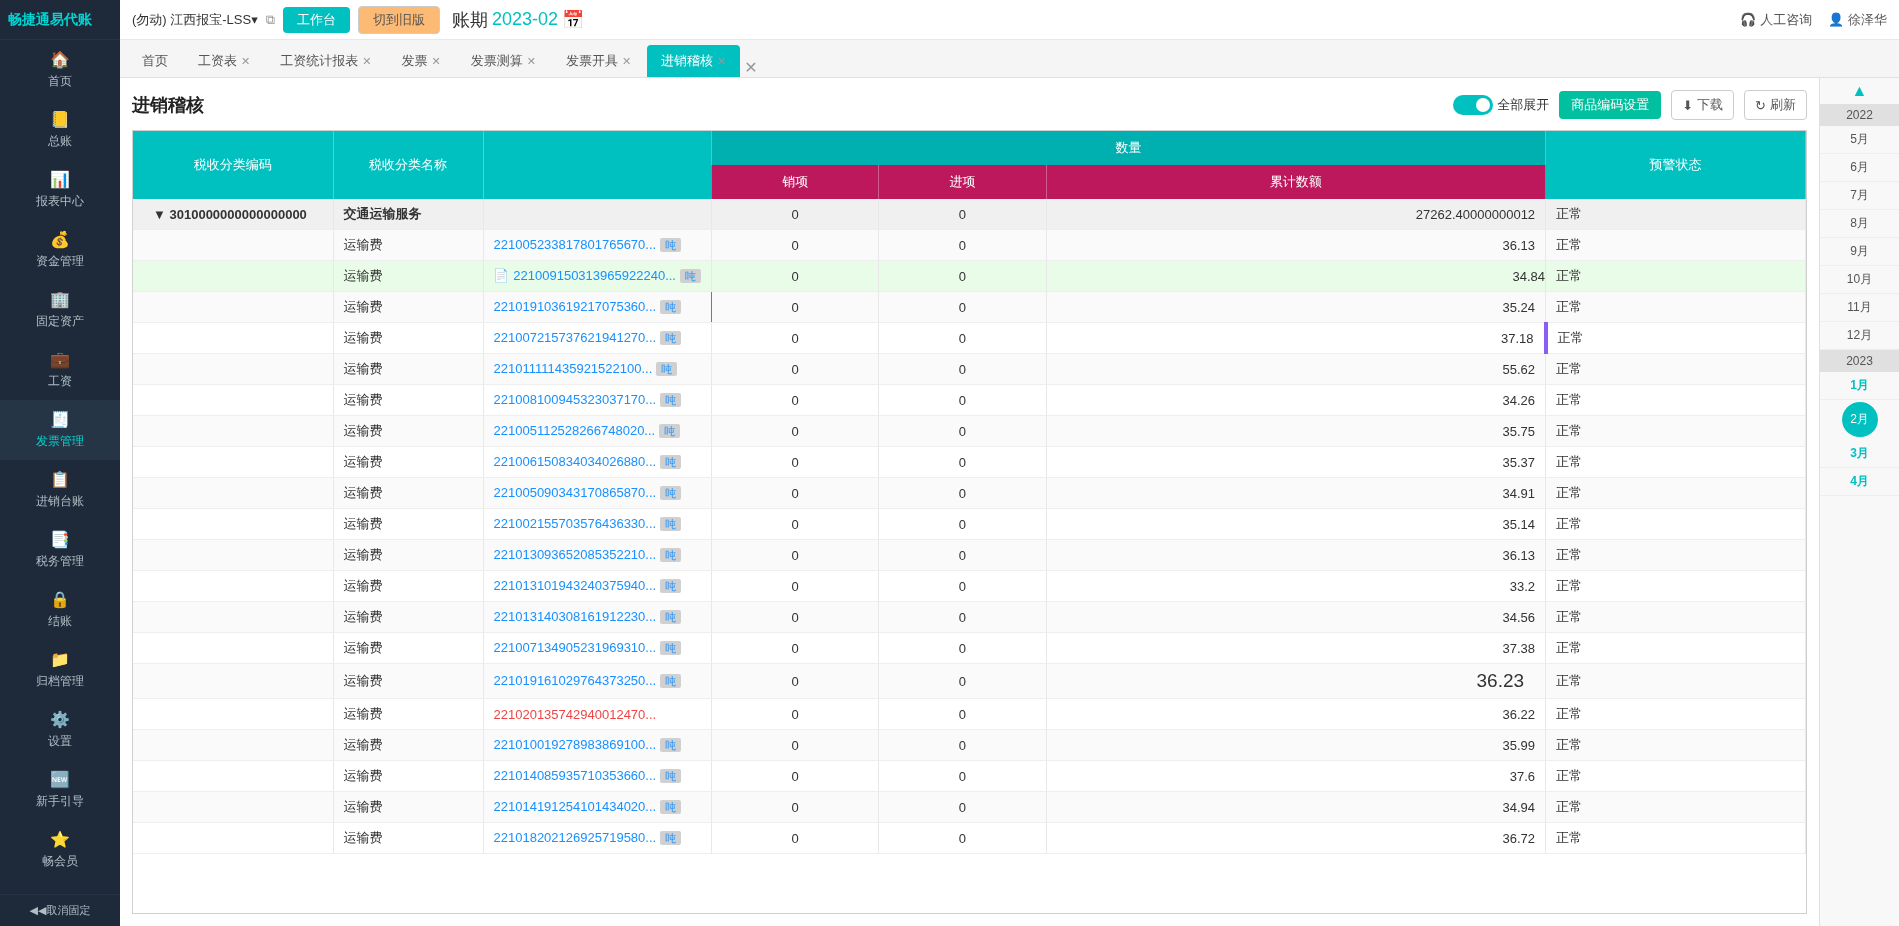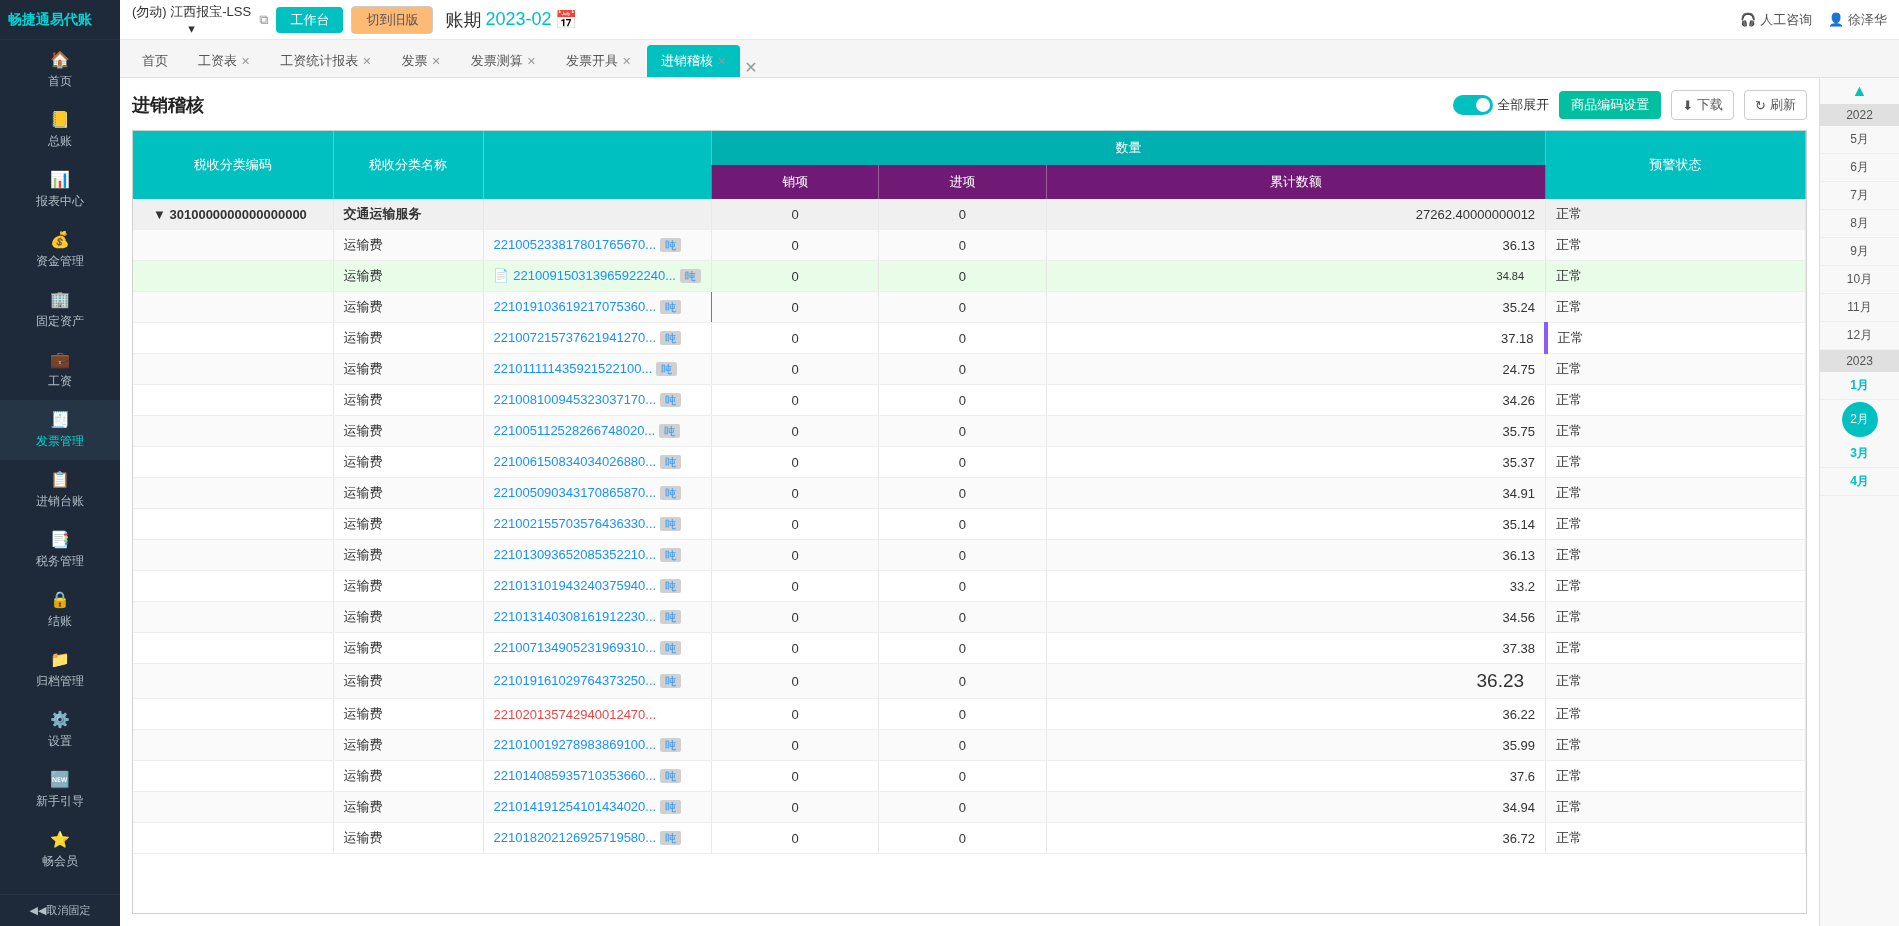--- a/index.html
+++ b/index.html
@@ -67,21 +67,20 @@
       border-bottom: 1px solid #e8e8e8;
       gap: 8px;
     }
     .topbar-company {
       display: flex;
       align-items: center;
       gap: 0;
       color: #333;
       font-size: 13px;
       cursor: pointer;
-      flex-direction: column;
     }
     .topbar-btn {
       padding: 4px 14px;
       border-radius: 4px;
       border: none;
       cursor: pointer;
       font-size: 13px;
     }
     .btn-primary { background: #00c0c0; color: #fff; }
     .btn-outline { background: #fdba74; color: #555; border: 1px solid #ccc; }
@@ -429,21 +428,21 @@
       <div class="table-container">
         <table>
   <thead>
     <tr style="background:#00c0c0;color:#fff;">
       <th rowspan="2" style="padding:8px 10px;text-align:center;font-weight:normal;border-right:1px solid rgba(255,255,255,0.3);width:200px;">税收分类编码</th>
       <th rowspan="2" style="padding:8px 10px;text-align:center;font-weight:normal;border-right:1px solid rgba(255,255,255,0.3);width:150px;">税收分类名称</th>
       <th rowspan="2" style="padding:8px 10px;text-align:center;font-weight:normal;border-right:1px solid rgba(255,255,255,0.3);width:200px;"></th>
       <th colspan="3" style="padding:8px 10px;text-align:center;font-weight:normal;border-right:1px solid rgba(255,255,255,0.3);background:#00b0b0;">数量</th>
       <th rowspan="2" style="padding:8px 10px;text-align:center;font-weight:normal;">预警状态</th>
     </tr>
-    <tr style="background:#701a75;color:#fff;">
+    <tr style="background:#be185d;color:#fff;">
       <th style="padding:8px 10px;text-align:center;font-weight:normal;border-right:1px solid rgba(255,255,255,0.3);">销项</th>
       <th style="padding:8px 10px;text-align:center;font-weight:normal;border-right:1px solid rgba(255,255,255,0.3);">进项</th>
       <th style="padding:8px 10px;text-align:center;font-weight:normal;border-right:1px solid rgba(255,255,255,0.3);">累计数额</th>
     </tr>
   </thead>
   <tbody id="table-body">
               <tr style="background: rgb(240, 240, 240);">
       <td style="padding:6px 10px;border-right:1px solid #e8e8e8;border-bottom:1px solid #eee;font-size:13px;white-space:nowrap;padding-left:20px;font-weight:bold;">▼ 3010000000000000000</td>
       <td style="padding:6px 10px;border-right:1px solid #e8e8e8;border-bottom:1px solid #eee;font-size:13px;white-space:nowrap;font-weight:bold;">交通运输服务</td>
       <td style="padding:6px 10px;border-right:1px solid #e8e8e8;border-bottom:1px solid #eee;font-size:13px;white-space:nowrap;"></td>
@@ -460,21 +459,21 @@
       <td style="padding:6px 10px;border-right:1px solid #e8e8e8;border-bottom:1px solid #eee;font-size:13px;white-space:nowrap;text-align:center;">0</td>
       <td style="padding:6px 10px;border-right:1px solid #e8e8e8;border-bottom:1px solid #eee;font-size:13px;white-space:nowrap;text-align:right;">36.13</td>
       <td style="padding:6px 10px;border-right:1px solid #e8e8e8;border-bottom:1px solid #eee;font-size:13px;white-space:nowrap;">正常</td>
     </tr>
               <tr style="background: rgb(232, 252, 232);">
       <td style="padding:6px 10px;border-right:1px solid #e8e8e8;border-bottom:1px solid #eee;font-size:13px;white-space:nowrap;padding-left:40px;"></td>
       <td style="padding:6px 10px;border-right:1px solid #e8e8e8;border-bottom:1px solid #eee;font-size:13px;white-space:nowrap;">运输费</td>
       <td style="padding:6px 10px;border-right:1px solid #e8e8e8;border-bottom:1px solid #eee;font-size:13px;white-space:nowrap;color:#1890ff;cursor:pointer;">📄 221009150313965922240...<span style="background:#d0d0d0;padding:1px 5px;border-radius:2px;font-size:11px;margin-left:4px;">吨</span></td>
       <td style="padding:6px 10px;border-right:1px solid #e8e8e8;border-bottom:1px solid #eee;font-size:13px;white-space:nowrap;text-align:center;">0</td>
       <td style="padding:6px 10px;border-right:1px solid #e8e8e8;border-bottom:1px solid #eee;font-size:13px;white-space:nowrap;text-align:center;">0</td>
-      <td style="padding:6px 21px;border-right:1px solid #e8e8e8;border-bottom:1px solid #eee;font-size:11px;white-space:nowrap;text-align:right;">34.84</td>
+      <td style="padding:6px 0;border-right:1px solid #e8e8e8;border-bottom:1px solid #eee;font-size:13px;white-space:nowrap;text-align:right;">34.84</td>
       <td style="padding:6px 10px;border-right:1px solid #e8e8e8;border-bottom:1px solid #eee;font-size:13px;white-space:nowrap;">正常</td>
     </tr>
               <tr>
       <td style="padding:6px 10px;border-right:1px solid #e8e8e8;border-bottom:1px solid #eee;font-size:13px;white-space:nowrap;padding-left:40px;"></td>
       <td style="padding:6px 10px;border-right:1px solid #e8e8e8;border-bottom:1px solid #eee;font-size:13px;white-space:nowrap;">运输费</td>
       <td style="padding:6px 10px;border-right:1px solid #3b82f6;border-bottom:1px solid #eee;font-size:13px;white-space:nowrap;color:#1890ff;cursor:pointer;">221019103619217075360...<span style="background:#d0d0d0;padding:1px 5px;border-radius:2px;font-size:11px;margin-left:4px;">吨</span></td>
       <td style="padding:6px 10px;border-right:1px solid #e8e8e8;border-bottom:1px solid #eee;font-size:13px;white-space:nowrap;text-align:center;">0</td>
       <td style="padding:6px 10px;border-right:1px solid #e8e8e8;border-bottom:1px solid #eee;font-size:13px;white-space:nowrap;text-align:center;">0</td>
       <td style="padding:6px 10px;border-right:1px solid #e8e8e8;border-bottom:1px solid #eee;font-size:13px;white-space:nowrap;text-align:right;">35.24</td>
       <td style="padding:6px 10px;border-right:1px solid #e8e8e8;border-bottom:1px solid #eee;font-size:13px;white-space:nowrap;">正常</td>
@@ -487,21 +486,21 @@
       <td style="padding:6px 10px;border-right:1px solid #e8e8e8;border-bottom:1px solid #eee;font-size:13px;white-space:nowrap;text-align:center;">0</td>
       <td style="padding:6px 10px;border-right:4px solid #8b5cf6;border-bottom:1px solid #eee;font-size:13px;white-space:nowrap;text-align:right;">37.18</td>
       <td style="padding:6px 10px;border-right:1px solid #e8e8e8;border-bottom:1px solid #eee;font-size:13px;white-space:nowrap;">正常</td>
     </tr>
               <tr>
       <td style="padding:6px 10px;border-right:1px solid #e8e8e8;border-bottom:1px solid #eee;font-size:13px;white-space:nowrap;padding-left:40px;"></td>
       <td style="padding:6px 10px;border-right:1px solid #e8e8e8;border-bottom:1px solid #eee;font-size:13px;white-space:nowrap;">运输费</td>
       <td style="padding:6px 10px;border-right:1px solid #e8e8e8;border-bottom:1px solid #eee;font-size:13px;white-space:nowrap;color:#1890ff;cursor:pointer;">221011111435921522100...<span style="background:#d0d0d0;padding:1px 5px;border-radius:2px;font-size:11px;margin-left:4px;">吨</span></td>
       <td style="padding:6px 10px;border-right:1px solid #e8e8e8;border-bottom:1px solid #eee;font-size:13px;white-space:nowrap;text-align:center;">0</td>
       <td style="padding:6px 10px;border-right:1px solid #e8e8e8;border-bottom:1px solid #eee;font-size:13px;white-space:nowrap;text-align:center;">0</td>
-      <td style="padding:6px 10px;border-right:1px solid #e8e8e8;border-bottom:1px solid #eee;font-size:13px;white-space:nowrap;text-align:right;">24.75</td>
+      <td style="padding:6px 10px;border-right:1px solid #e8e8e8;border-bottom:1px solid #eee;font-size:13px;white-space:nowrap;text-align:right;">55.62</td>
       <td style="padding:6px 10px;border-right:1px solid #e8e8e8;border-bottom:1px solid #eee;font-size:13px;white-space:nowrap;">正常</td>
     </tr>
               <tr>
       <td style="padding:6px 10px;border-right:1px solid #e8e8e8;border-bottom:1px solid #eee;font-size:13px;white-space:nowrap;padding-left:40px;"></td>
       <td style="padding:6px 10px;border-right:1px solid #e8e8e8;border-bottom:1px solid #eee;font-size:13px;white-space:nowrap;">运输费</td>
       <td style="padding:6px 10px;border-right:1px solid #e8e8e8;border-bottom:1px solid #eee;font-size:13px;white-space:nowrap;color:#1890ff;cursor:pointer;">221008100945323037170...<span style="background:#d0d0d0;padding:1px 5px;border-radius:2px;font-size:11px;margin-left:4px;">吨</span></td>
       <td style="padding:6px 10px;border-right:1px solid #e8e8e8;border-bottom:1px solid #eee;font-size:13px;white-space:nowrap;text-align:center;">0</td>
       <td style="padding:6px 10px;border-right:1px solid #e8e8e8;border-bottom:1px solid #eee;font-size:13px;white-space:nowrap;text-align:center;">0</td>
       <td style="padding:6px 10px;border-right:1px solid #e8e8e8;border-bottom:1px solid #eee;font-size:13px;white-space:nowrap;text-align:right;">34.26</td>
       <td style="padding:6px 10px;border-right:1px solid #e8e8e8;border-bottom:1px solid #eee;font-size:13px;white-space:nowrap;">正常</td>

